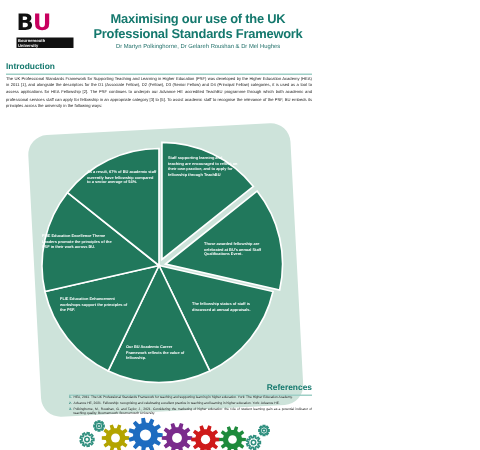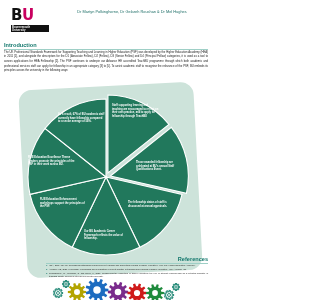--- a/index.html
+++ b/index.html
@@ -52,20 +52,21 @@
 
   <div class="header">
     <div class="logo">
       <div class="logo-letters"><span class="logo-b">B</span><span class="logo-u">U</span></div>
       <div class="logo-bar">
         <span>Bournemouth</span>
         <span>University</span>
       </div>
     </div>
     <div class="title-wrap">
+      <div class="title">Maximising our use of the UK Professional Standards Framework</div>
       <div class="authors">Dr Martyn Polkinghorne, Dr Gelareh Roushan &amp; Dr Mel Hughes</div>
     </div>
   </div>
 
   <div class="intro">
     <div class="sec-head">Introduction</div>
     <div class="rule"></div>
     <div class="intro-body">The UK Professional Standards Framework for Supporting Teaching and Learning in Higher Education (PSF) was developed by the Higher Education Academy (HEA) in 2011 [1], and alongside the descriptors for the D1 (Associate Fellow), D2 (Fellow), D3 (Senior Fellow) and D4 (Principal Fellow) categories, it is used as a tool to assess applications for HEA Fellowship [2]. The PSF continues to underpin our Advance HE accredited TeachBU programme through which both academic and professional services staff can apply for fellowship in an appropriate category [3] to [5]. To assist academic staff to recognise the relevance of the PSF, BU embeds its principles across the university in the following ways:</div>
   </div>
 

